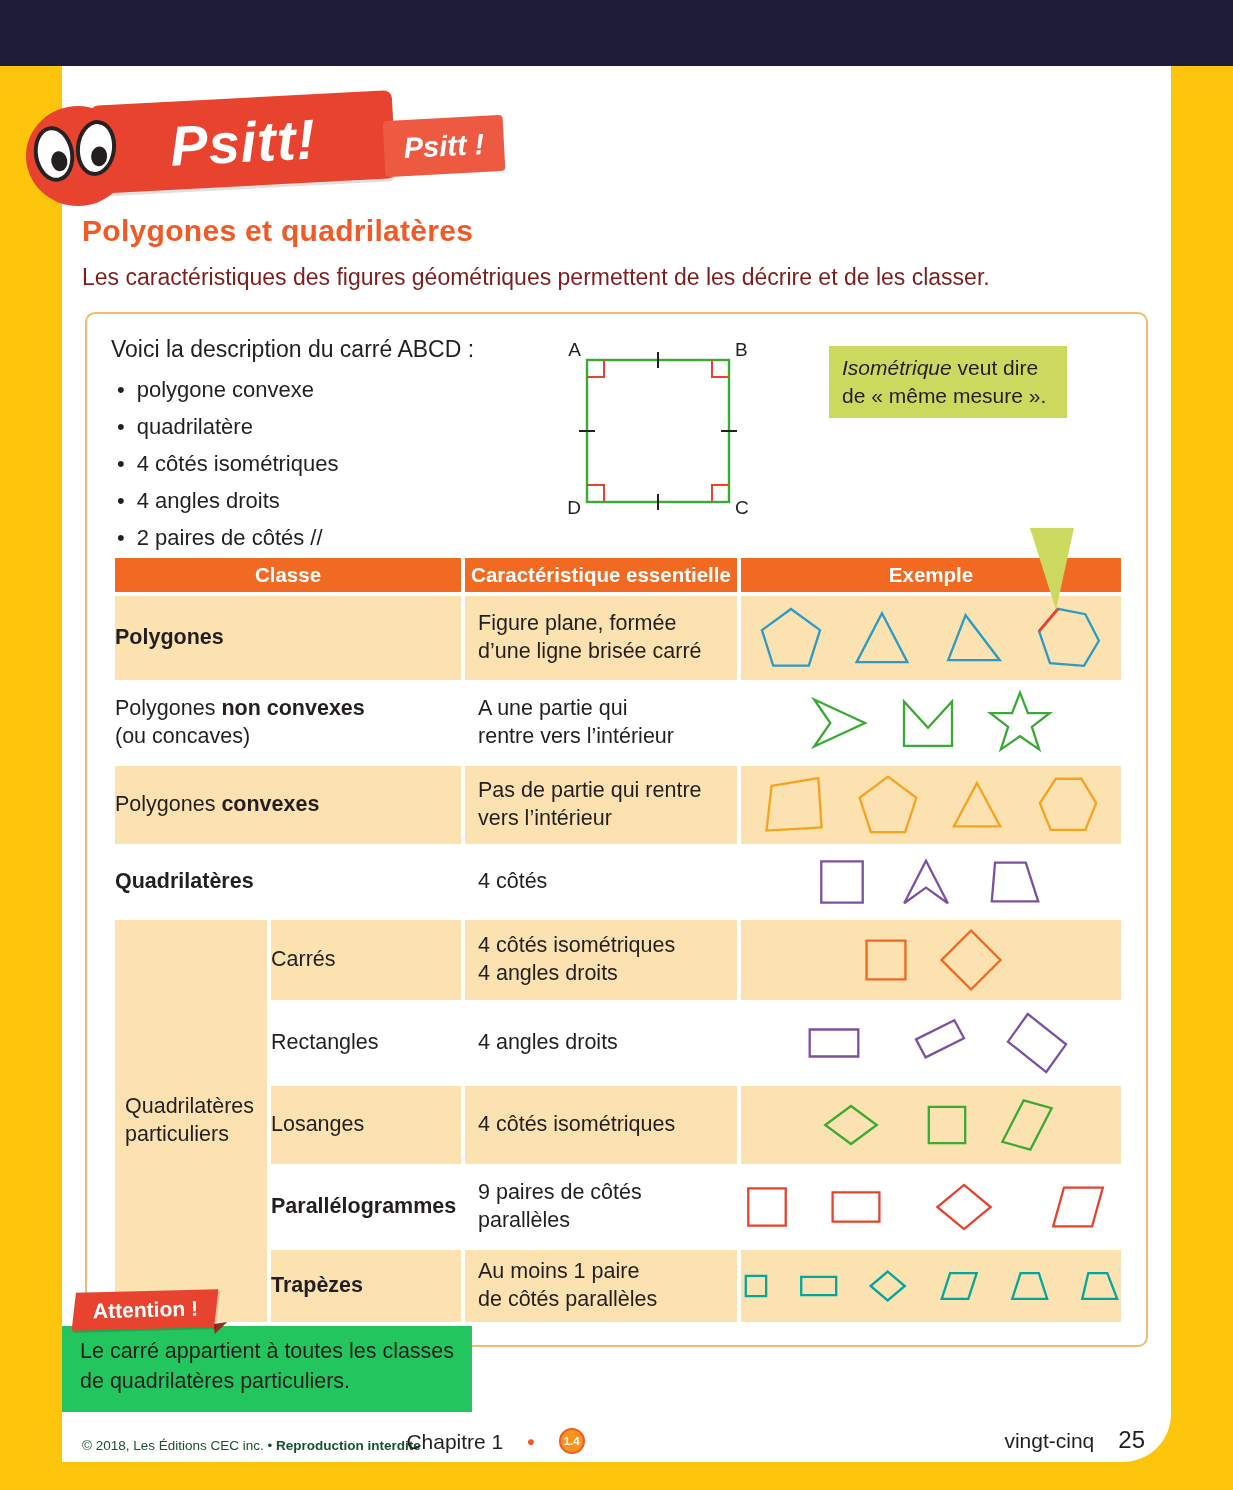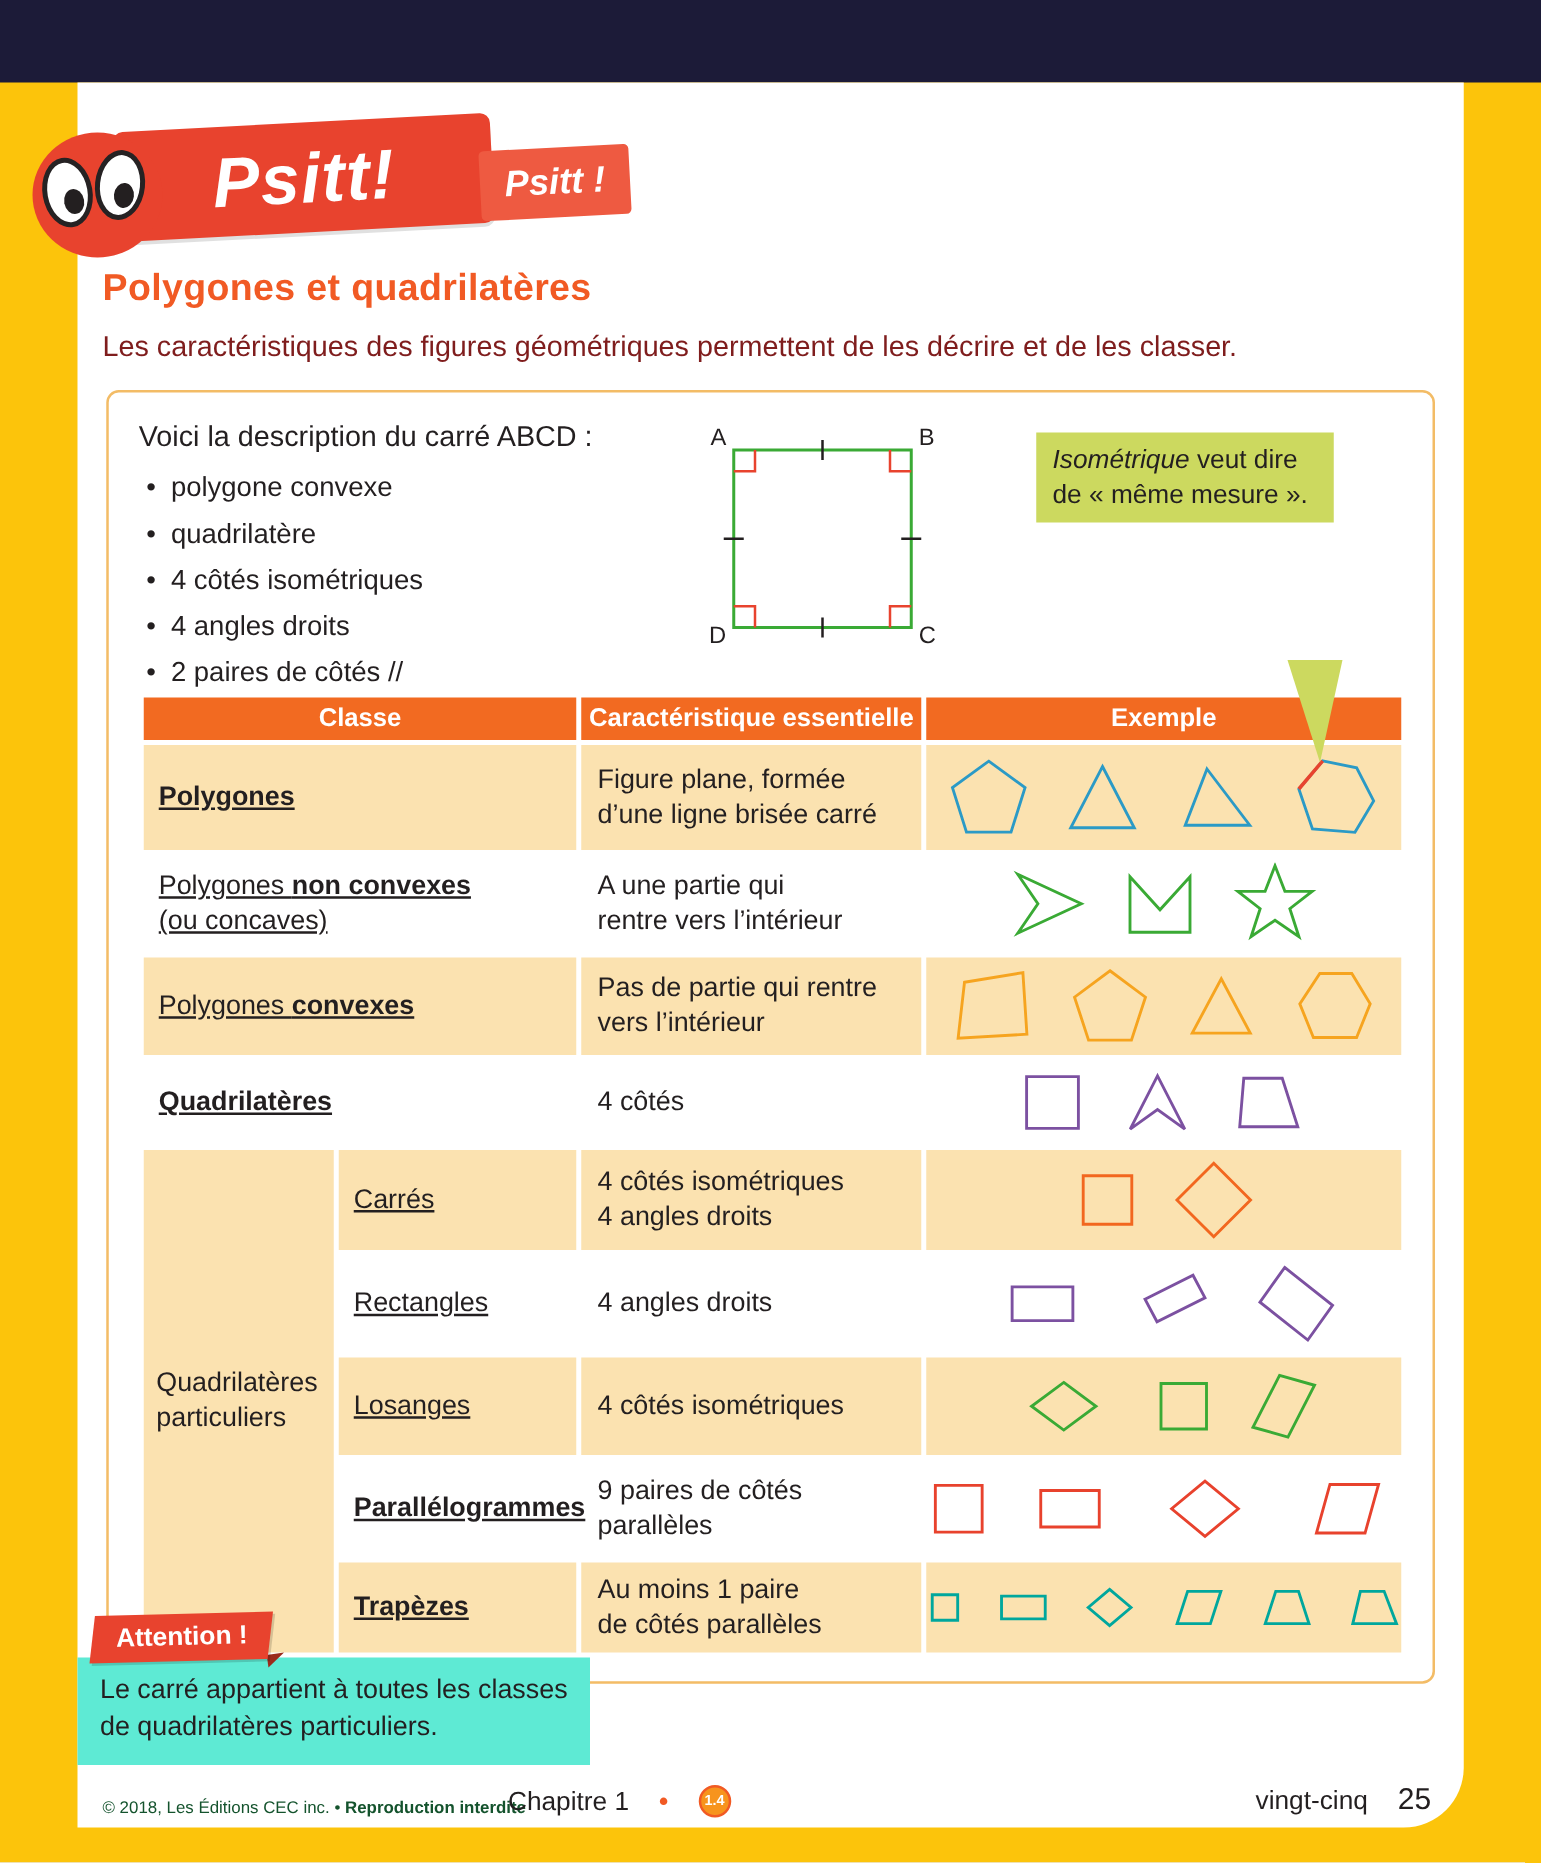--- a/index.html
+++ b/index.html
@@ -36,29 +36,29 @@
 
   .callout{position:absolute;background:#ccd95f;color:#231f20;font-size:21px;line-height:1.33;padding:8px 13px;z-index:2;}
   .callout-iso{left:742px;top:32px;width:238px;}
   .callout-seg{left:814px;top:126px;width:292px;}
   .callout-tail{position:absolute;left:935px;top:214px;z-index:3;}
 
   
   .cls-table{position:absolute;left:24px;top:240px;width:1014px;border-collapse:separate;border-spacing:4px;table-layout:fixed;}
   .cls-table th{background:#f26a21;color:#fff;font-size:20.5px;font-weight:bold;text-align:center;}
   .cls-table td{color:#231f20;font-size:21.5px;vertical-align:middle;}
-  td.classe{padding-left:12px;line-height:1.28;text-decoration:underline;}
+  td.classe{line-height:1.28;}
   td.carac{padding-left:13px;line-height:1.28;}
   td.group{padding-left:10px;line-height:1.3;}
   .bg-cream{background:#fbe2b0;}
   .bg-white{background:#ffffff;}
   .shape-row{display:flex;align-items:center;justify-content:center;gap:26px;}
 
   
-  .attention-panel{position:absolute;left:62px;top:1326px;width:410px;height:86px;background:#5eead4;z-index:6;padding:10px 0 0 18px;}
+  .attention-panel{position:absolute;left:62px;top:1326px;width:410px;height:86px;background:#22c55e;z-index:6;padding:10px 0 0 18px;}
   .attention-text{font-size:21.5px;color:#231f20;line-height:1.4;}
   .attention-tab{position:absolute;left:74px;top:1291px;width:142px;height:38px;background:#e8432e;transform:skew(-8deg) rotate(-1.5deg);z-index:7;display:flex;align-items:center;justify-content:center;box-shadow:2px 2px 0 rgba(0,0,0,0.15);}
   .attention-tab span{color:#fff;font-weight:bold;font-size:21px;transform:skew(8deg);}
   .attention-fold{position:absolute;left:214px;top:1323px;width:0;height:0;border-left:14px solid #9c2b1c;border-bottom:10px solid transparent;z-index:6;transform:rotate(-8deg);}
 
   
   .footer-left{position:absolute;left:82px;top:1438px;font-size:13.5px;color:#14532d;z-index:8;}
   .footer-center{position:absolute;left:0;top:1428px;width:991px;display:flex;justify-content:center;align-items:flex-end;gap:24px;font-size:21px;color:#231f20;z-index:8;}
   .chapter-bullet{color:#f15a24;font-weight:bold;}
   .badge{width:26px;height:26px;border-radius:50%;background:#f7941d;border:2px solid #f15a24;color:#fff;font-size:11.5px;font-weight:bold;display:flex;align-items:center;justify-content:center;}

